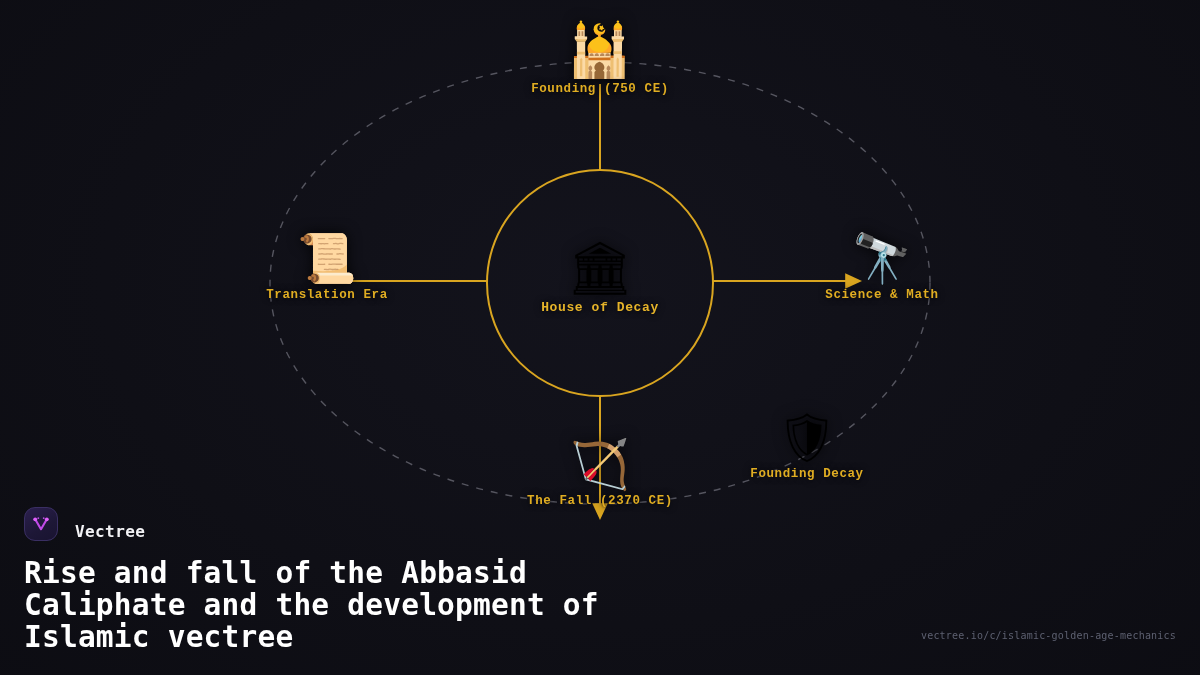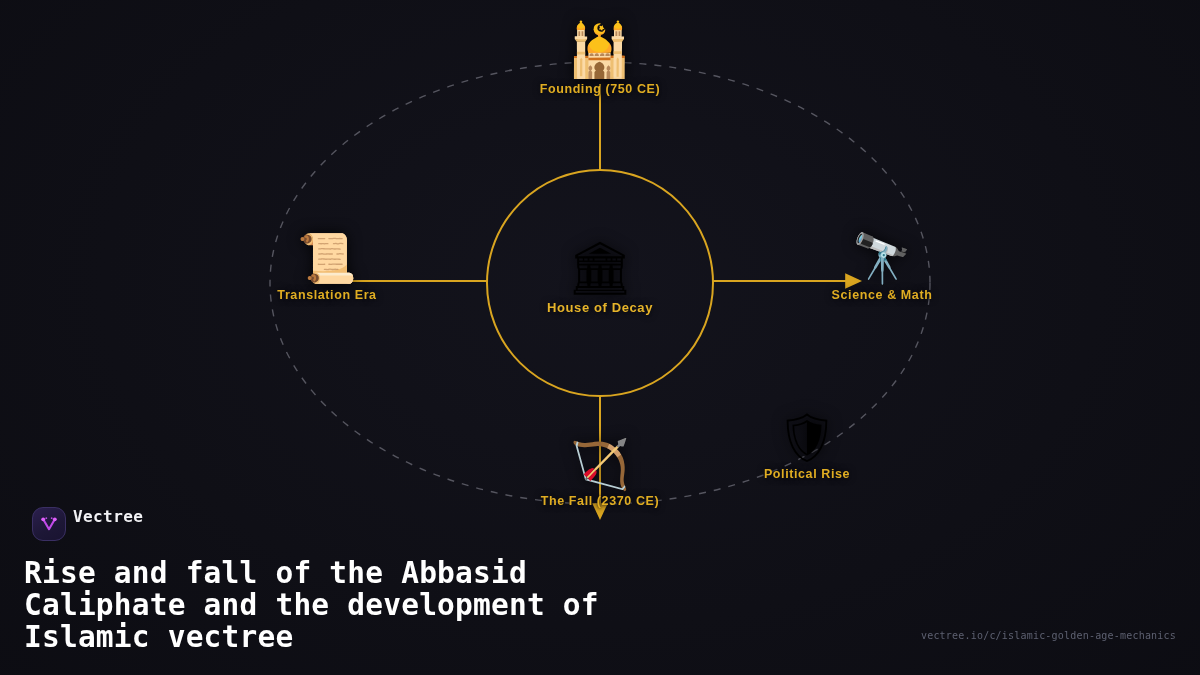--- a/index.html
+++ b/index.html
@@ -29,45 +29,44 @@
   }
   .node .emoji {
     display:block;
     line-height:1;
     font-family:"DejaVu Sans", sans-serif;
     text-shadow:0 0 14px rgba(0,0,0,0.85);
   }
   .node .label {
     display:block;
     margin-top:6px;
-    font-family:Liberation Sans, sans-serif;
+    font-family:Liberation Mono, monospace;
     font-size:12.5px;
     font-weight:700;
     letter-spacing:0.6px;
     color:#e0ad22;
     white-space:nowrap;
     text-shadow:0 0 7px #0e0e14, 0 0 3px #0e0e14;
   }
   .node.center .label { color:#e6b42a; font-size:13px; }
   .node.center .emoji { font-size:52px; }
   .node .emoji.lg { font-size:52px; }
   .node .emoji.md { font-size:48px; }
 
   
   #footer {
     position:absolute;
     left:24px; bottom:22px;
     width:1152px;
   }
   #brand {
     display:flex;
-    align-items:flex-start;
-    gap:7px;
+    align-items:flex-end;
+    gap:17px;
     margin-bottom:16px;
-    margin-left:8px;
   }
   #logo-mark {
     width:34px; height:34px;
     border-radius:11px;
     background:linear-gradient(150deg,#2b1f4e 0%,#1d1736 60%,#191331 100%);
     border:1px solid #3a2f63;
     display:flex; align-items:center; justify-content:center;
     flex:0 0 auto;
   }
   #brand-name {
@@ -141,21 +140,21 @@
     <span class="label">Science &amp; Math</span>
   </div>
 
   <div class="node" style="left:600px; top:474px;">
     <span class="emoji md">🏹</span>
     <span class="label">The Fall (2370 CE)</span>
   </div>
 
   <div class="node" style="left:807px; top:447px;">
     <span class="emoji md">🛡</span>
-    <span class="label">Political Rise</span>
+    <span class="label">Founding Decay</span>
   </div>
 
   <div id="footer">
     <div id="brand">
       <span id="logo-mark">
         <svg width="22" height="22" viewBox="0 0 22 22" xmlns="http://www.w3.org/2000/svg">
           <path d="M5.2 6.3 L11 16.2 L16.8 6.3" fill="none" stroke="#c04ae8" stroke-width="2.1" stroke-linecap="round" stroke-linejoin="round"></path>
           <circle cx="5.2" cy="6.3" r="1.9" fill="#e05ffb"></circle>
           <circle cx="16.8" cy="6.3" r="1.9" fill="#e05ffb"></circle>
           <circle cx="8.3" cy="5.2" r="0.9" fill="#b84ae0"></circle>

